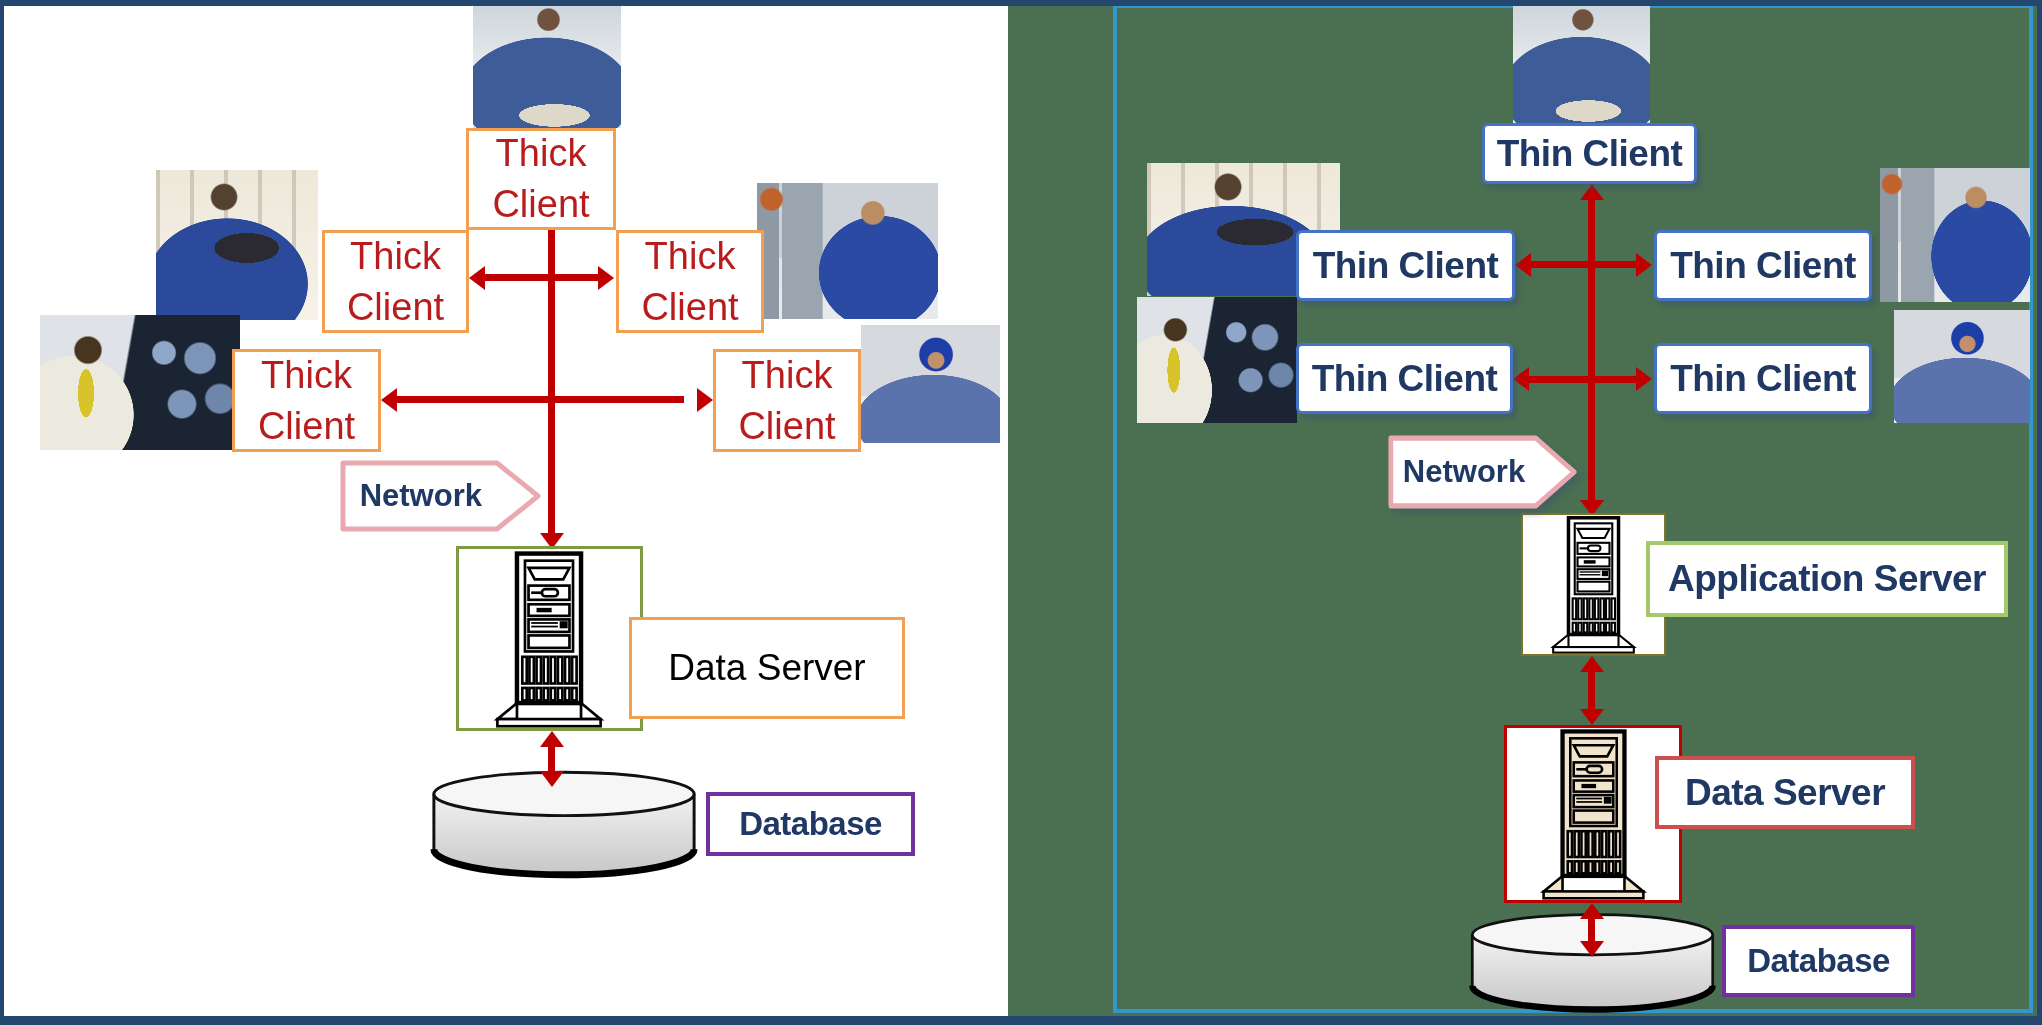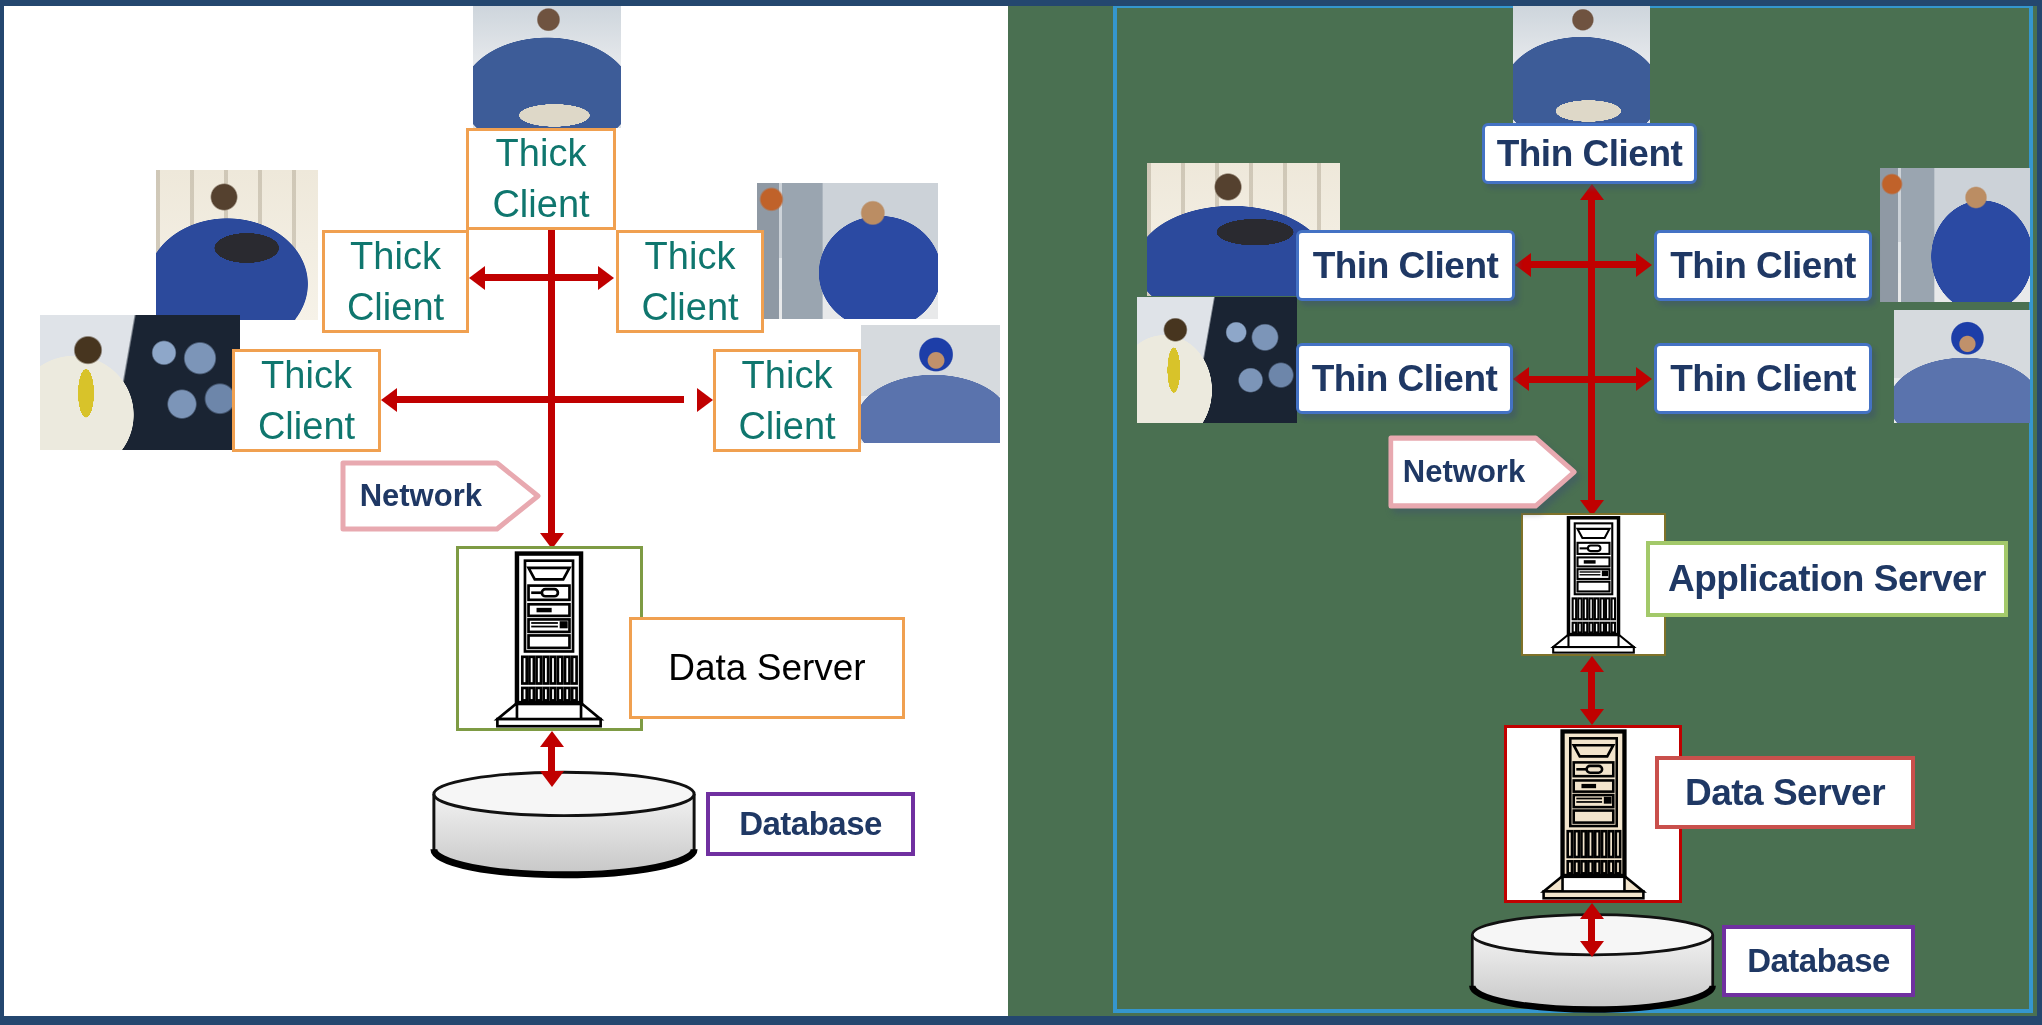--- a/index.html
+++ b/index.html
@@ -43,21 +43,21 @@
     linear-gradient(180deg,#e2e6ea,#eff1f3);}
   .ph-hijab{background:
     radial-gradient(circle at 54% 30%, #c0916b 0 7%, rgba(0,0,0,0) 8%),
     radial-gradient(circle at 54% 25%, #1d3ea8 0 14%, rgba(0,0,0,0) 15%),
     radial-gradient(ellipse 56% 40% at 52% 82%, #5a73ad 0 99%, rgba(0,0,0,0) 100%),
     linear-gradient(180deg,#d6dade 0 60%,#e9ebed 60%);}
 
   
   .box{position:absolute;background:#fff;display:flex;align-items:center;justify-content:center;
        text-align:center;box-sizing:border-box;z-index:6;}
-  .thick{border:3px solid #F0A050;color:#0f766e;font-size:38px;line-height:1.33;white-space:pre-line;}
+  .thick{border:3px solid #F0A050;color:#b91c1c;font-size:38px;line-height:1.33;white-space:pre-line;}
   .thin{border:3px solid #4472C4;color:#1F3864;font-size:37px;font-weight:700;
         box-shadow:4px 5px 4px rgba(60,80,110,.45);border-radius:6px;letter-spacing:-0.5px;}
   .lbl-navy{color:#1F3864;font-weight:700;letter-spacing:-0.5px;}
   .lbl-black{color:#000;font-weight:400;}
 
   
   .shaft{position:absolute;background:#C00000;z-index:4;}
   .ah{position:absolute;width:0;height:0;z-index:4;}
   .ah-left {border-top:12px solid transparent;border-bottom:12px solid transparent;border-right:16px solid #C00000;}
   .ah-right{border-top:12px solid transparent;border-bottom:12px solid transparent;border-left:16px solid #C00000;}

